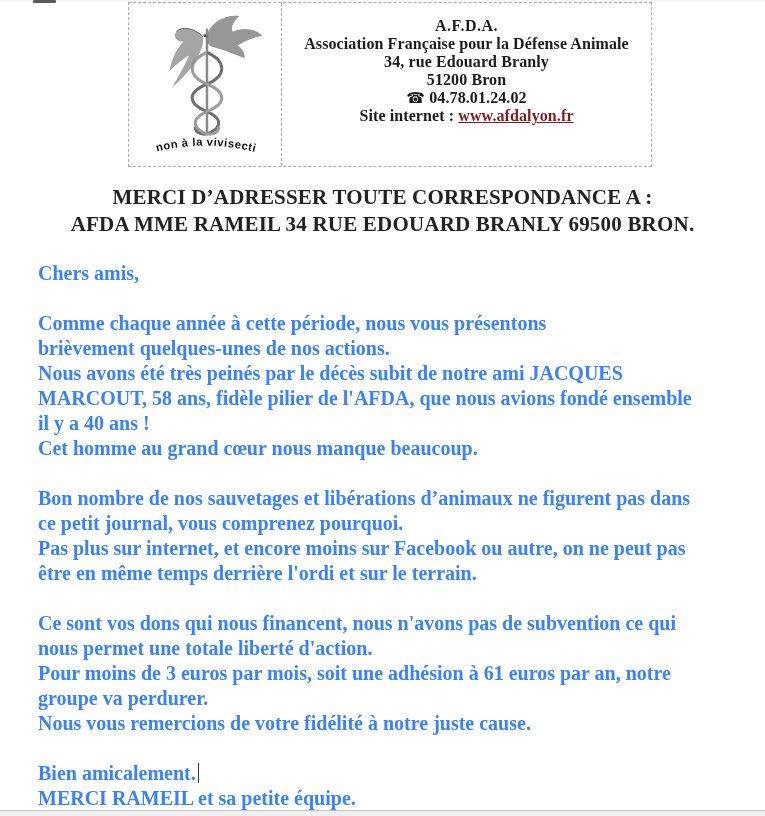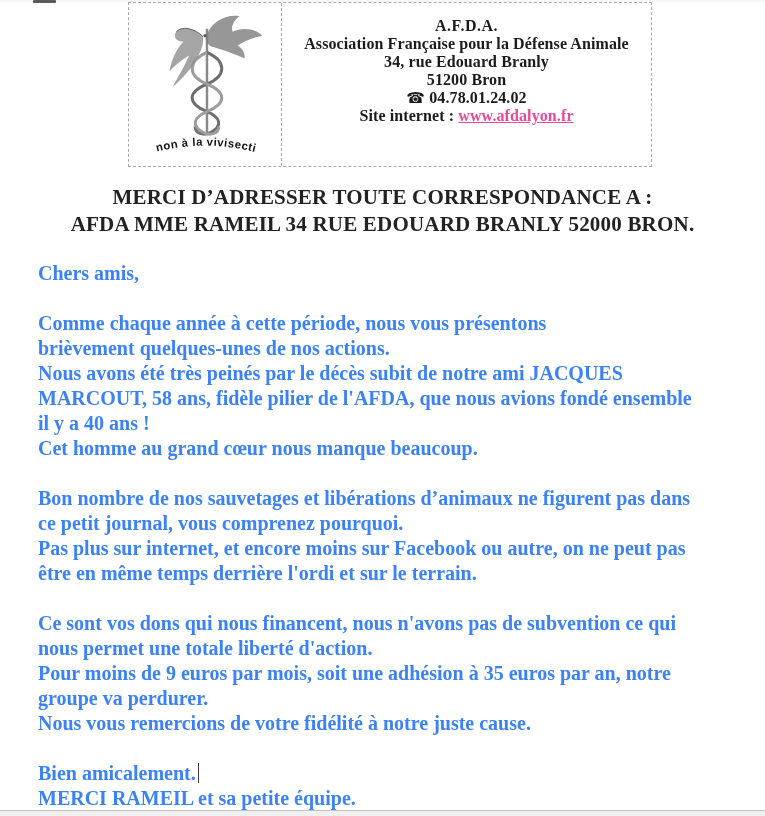--- a/index.html
+++ b/index.html
@@ -20,21 +20,21 @@
   .logo-cell{
     width:153px;box-sizing:border-box;border-right:1px dashed #ababab;
     display:flex;align-items:flex-start;justify-content:center;padding-top:3px;
   }
   .org-cell{
     flex:1;text-align:center;font-weight:bold;font-size:16px;line-height:18px;
     padding-top:14px;letter-spacing:0.1px;
   }
   .org-abbrev{font-size:16px;letter-spacing:0.5px;}
   .phone-glyph{font-family:"DejaVu Sans",sans-serif;font-size:15px;}
-  .org-link{color:#ec4899;text-decoration:underline;font-weight:bold;cursor:pointer;}
+  .org-link{color:#7f1d1d;text-decoration:underline;font-weight:bold;cursor:pointer;}
 
   
   .notice{
     position:absolute;top:184px;left:0;width:765px;text-align:center;
     font-weight:bold;font-size:21px;line-height:27px;color:#222;letter-spacing:0.2px;
   }
 
   
   .letter{
     position:absolute;top:261px;left:38px;width:720px;
@@ -90,41 +90,41 @@
       <span>04.78.01.24.02</span>
     </div>
     <div>
       <span>Site internet : </span><a href="#" class="org-link">www.afdalyon.fr</a>
     </div>
   </div>
 </div>
 
 <div class="notice">
   <div>MERCI D’ADRESSER TOUTE CORRESPONDANCE A :</div>
-  <div>AFDA MME RAMEIL 34 RUE EDOUARD BRANLY 52000 BRON.</div>
+  <div>AFDA MME RAMEIL 34 RUE EDOUARD BRANLY 69500 BRON.</div>
 </div>
 
 <div class="letter">
   <div>Chers amis,</div>
   <div class="blank"></div>
   <div class="para">Comme chaque année à cette période, nous vous présentons
 brièvement quelques-unes de nos actions.
 Nous avons été très peinés par le décès subit de notre ami JACQUES
 MARCOUT, 58 ans, fidèle pilier de l'AFDA, que nous avions fondé ensemble
 il y a 40 ans !
 Cet homme au grand cœur nous manque beaucoup.</div>
   <div class="blank"></div>
   <div class="para">Bon nombre de nos sauvetages et libérations d’animaux ne figurent pas dans
 ce petit journal, vous comprenez pourquoi.
 Pas plus sur internet, et encore moins sur Facebook ou autre, on ne peut pas
 être en même temps derrière l'ordi et sur le terrain.</div>
   <div class="blank"></div>
   <div class="para">Ce sont vos dons qui nous financent, nous n'avons pas de subvention ce qui
 nous permet une totale liberté d'action.
-Pour moins de 9 euros par mois, soit une adhésion à 35 euros par an, notre
+Pour moins de 3 euros par mois, soit une adhésion à 61 euros par an, notre
 groupe va perdurer.
 Nous vous remercions de votre fidélité à notre juste cause.</div>
   <div class="blank"></div>
   <div><span>Bien amicalement.</span><span class="caret"></span></div>
   <div>MERCI RAMEIL et sa petite équipe.</div>
 </div>
 
 <div class="bottom-strip"></div>
 
 </body></html>

